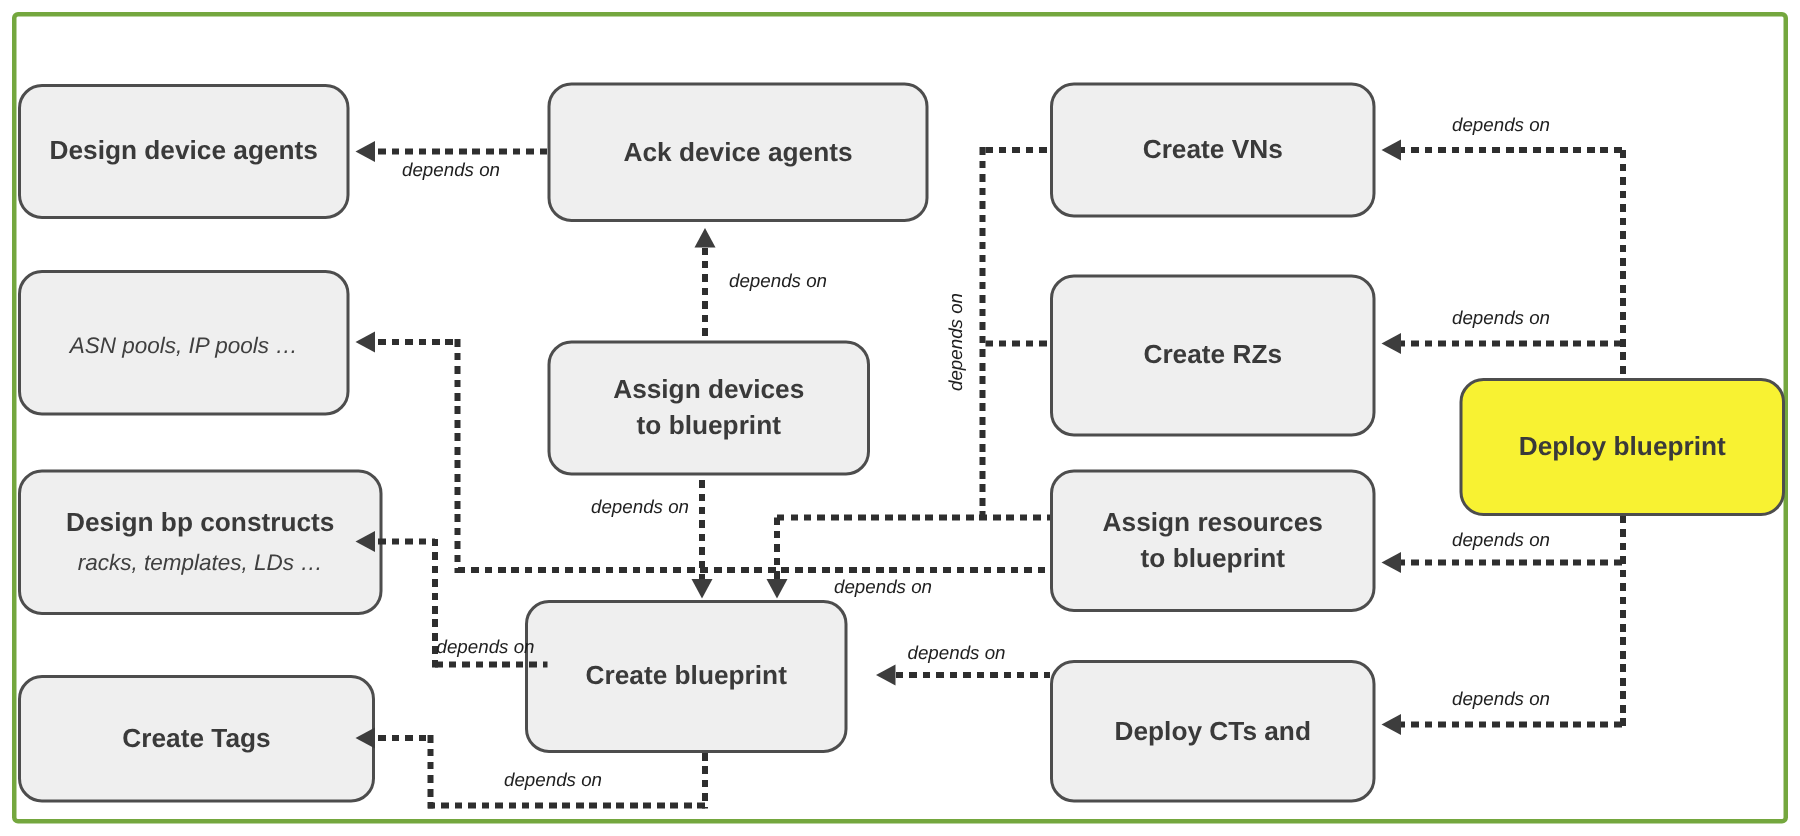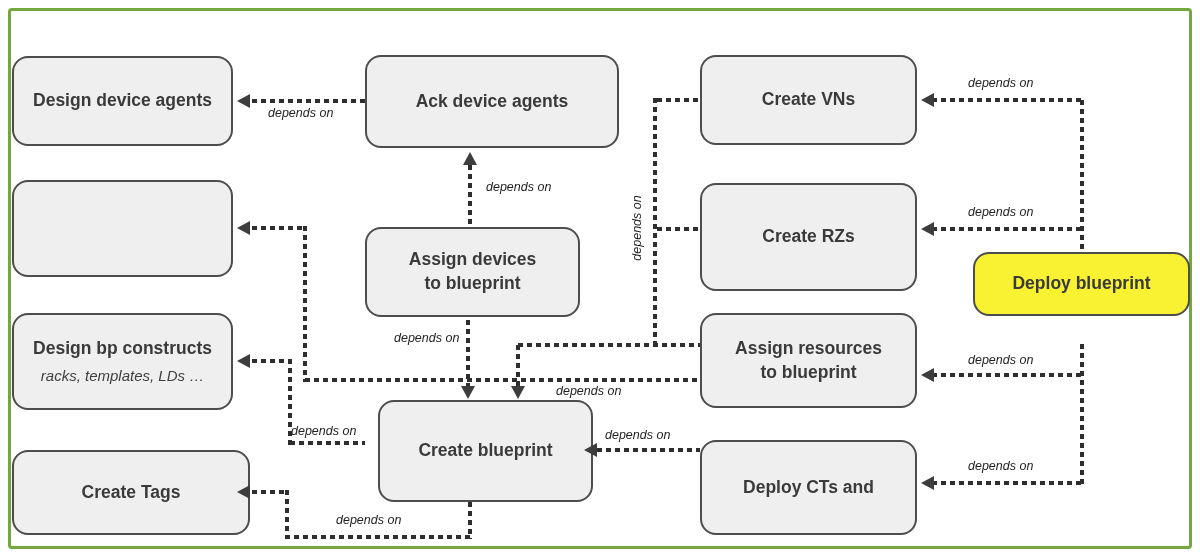--- a/index.html
+++ b/index.html
@@ -50,46 +50,47 @@
 
 <div class="node" style="left:365px;top:55px;width:254px;height:93px">
   <div class="node-title">Ack device agents</div>
 </div>
 
 <div class="node" style="left:700px;top:55px;width:217px;height:90px">
   <div class="node-title">Create VNs</div>
 </div>
 
 <div class="node" style="left:12px;top:180px;width:221px;height:97px">
+  <div class="node-subtitle">ASN pools, IP pools …</div>
 </div>
 
 <div class="node" style="left:700px;top:183px;width:217px;height:108px">
   <div class="node-title">Create RZs</div>
 </div>
 
 <div class="node" style="left:365px;top:227px;width:215px;height:90px">
   <div class="node-title">Assign devices</div>
   <div class="node-title">to blueprint</div>
 </div>
 
-<div class="node yellow" style="left:973px;top:252px;width:217px;height:64px">
+<div class="node yellow" style="left:973px;top:252px;width:217px;height:92px">
   <div class="node-title">Deploy blueprint</div>
 </div>
 
-<div class="node" style="left:12px;top:313px;width:221px;height:97px">
+<div class="node" style="left:12px;top:313px;width:243px;height:97px">
   <div class="node-title">Design bp constructs</div>
   <div class="node-subtitle">racks, templates, LDs …</div>
 </div>
 
 <div class="node" style="left:700px;top:313px;width:217px;height:95px">
   <div class="node-title">Assign resources</div>
   <div class="node-title">to blueprint</div>
 </div>
 
-<div class="node" style="left:378px;top:400px;width:215px;height:102px">
+<div class="node" style="left:350px;top:400px;width:215px;height:102px">
   <div class="node-title">Create blueprint</div>
 </div>
 
 <div class="node" style="left:12px;top:450px;width:238px;height:85px">
   <div class="node-title">Create Tags</div>
 </div>
 
 <div class="node" style="left:700px;top:440px;width:217px;height:95px">
   <div class="node-title">Deploy CTs and</div>
 </div>

